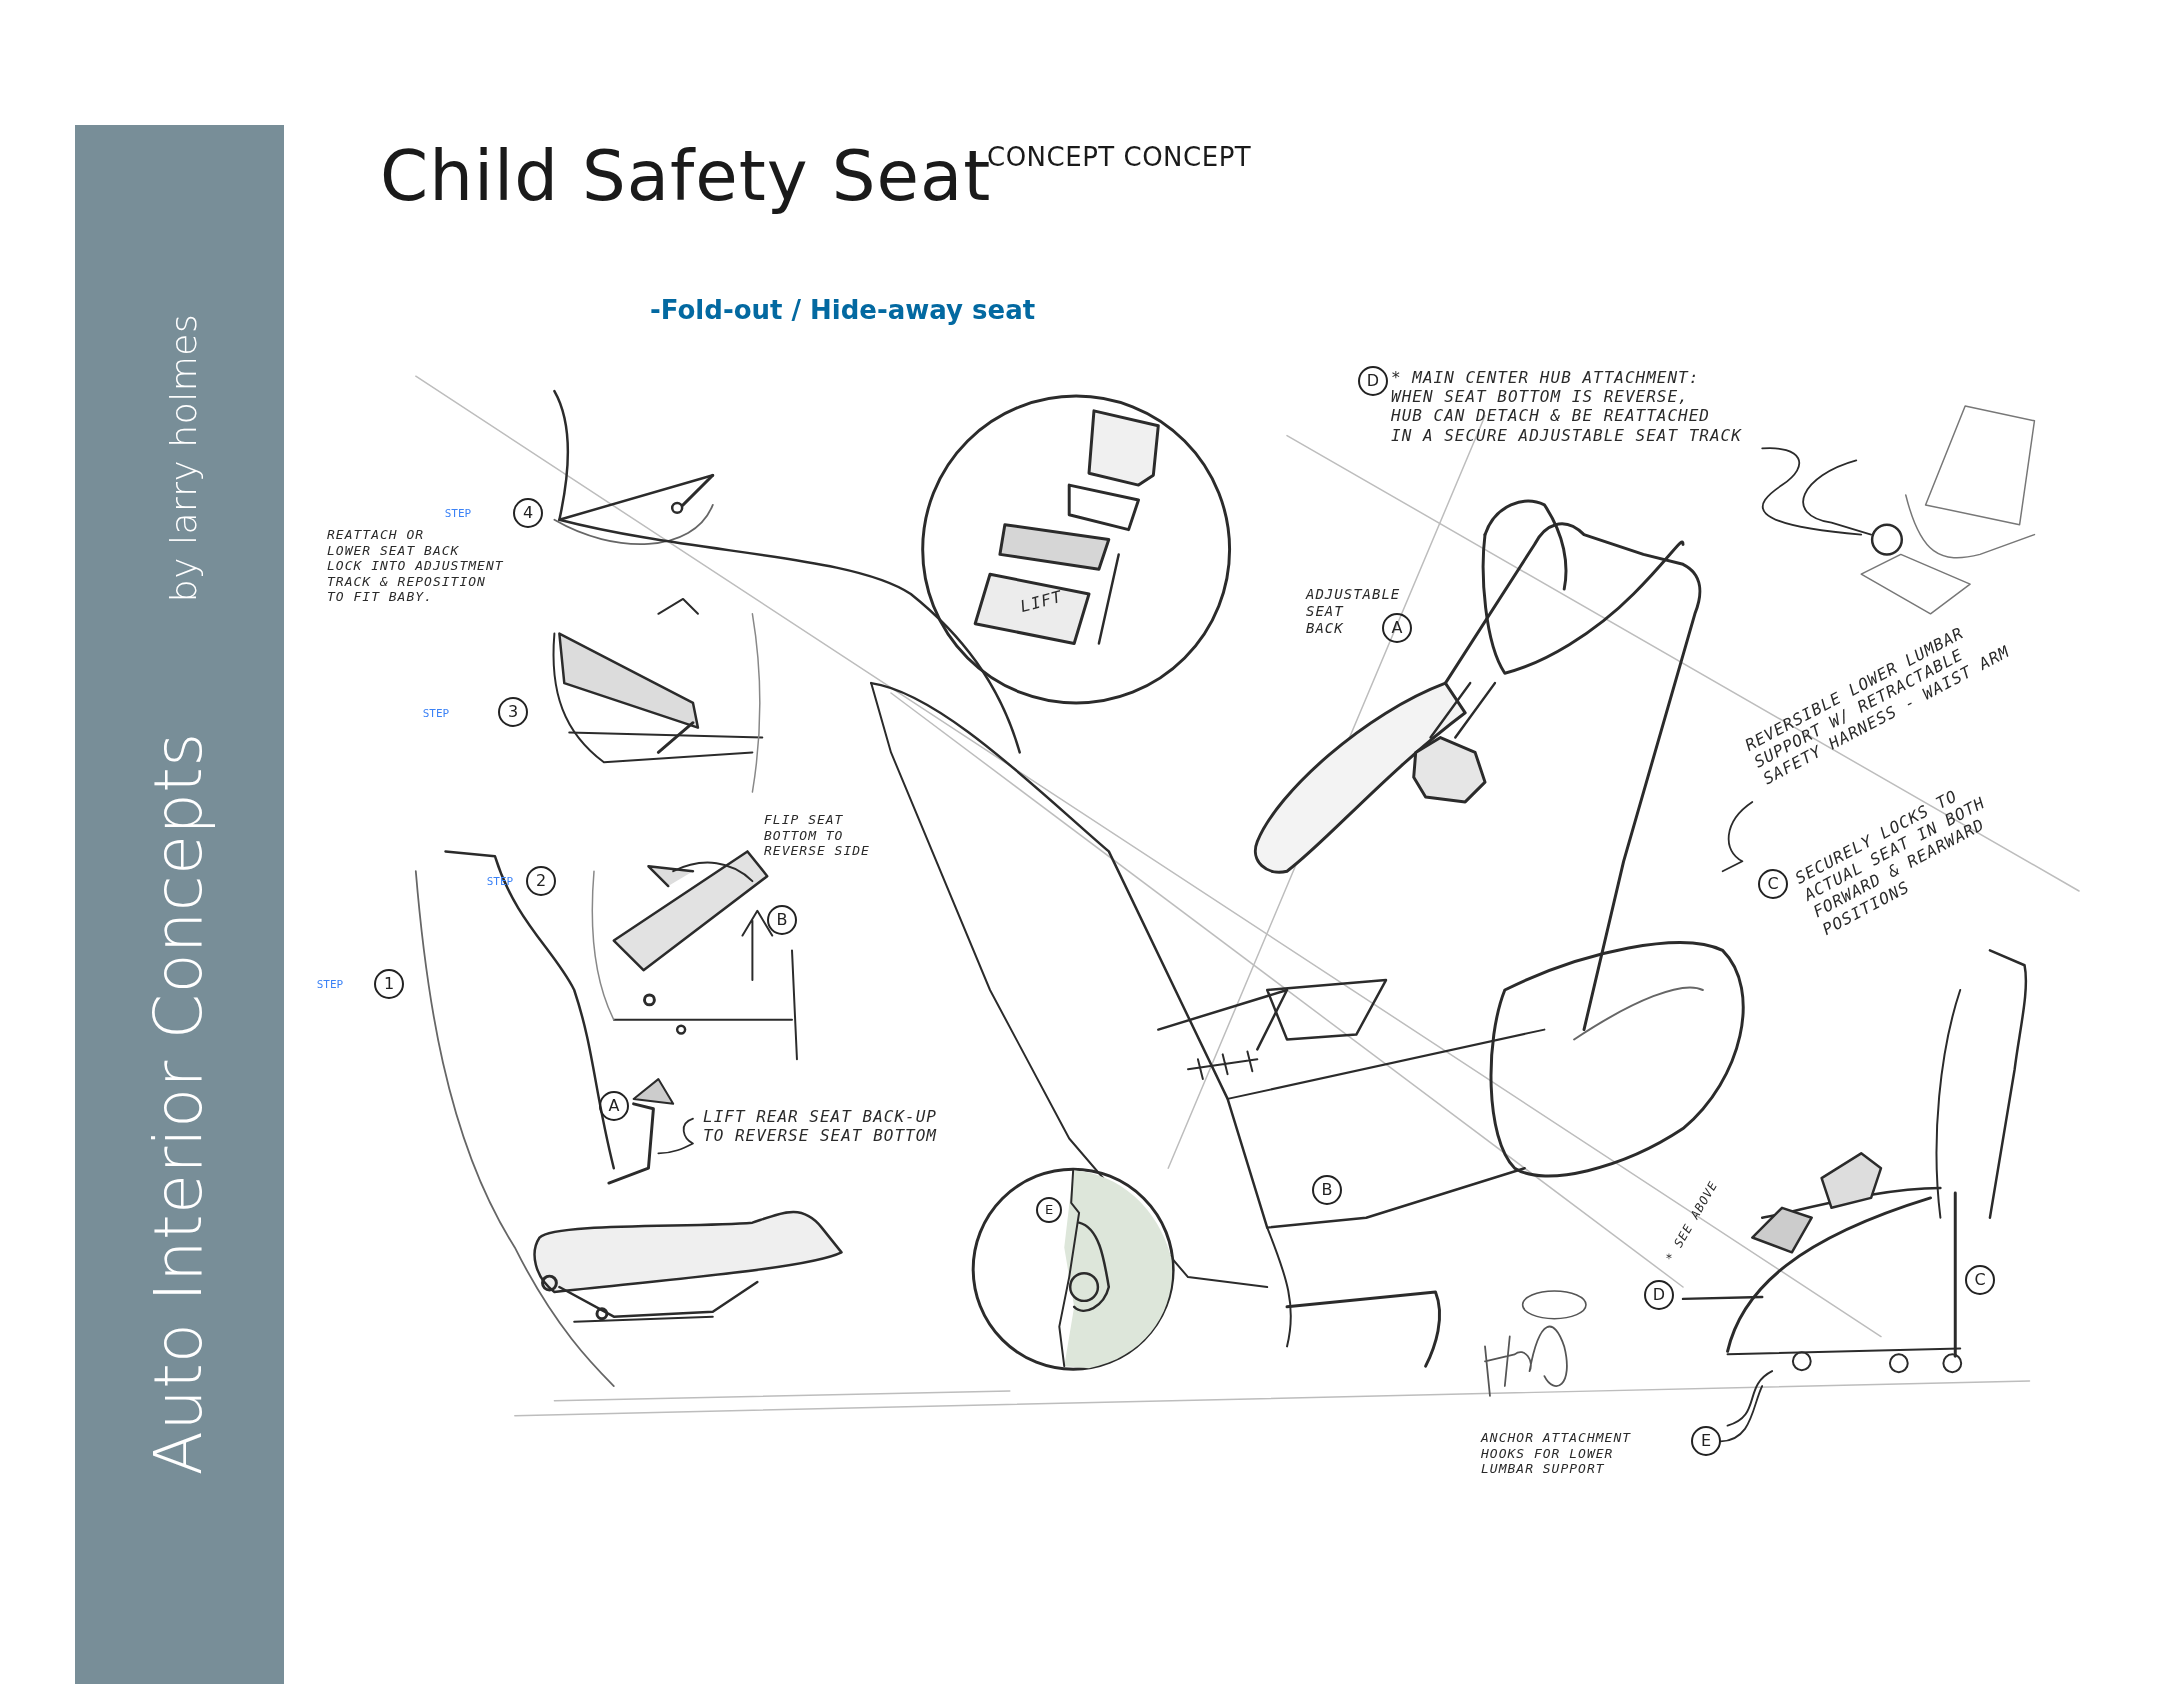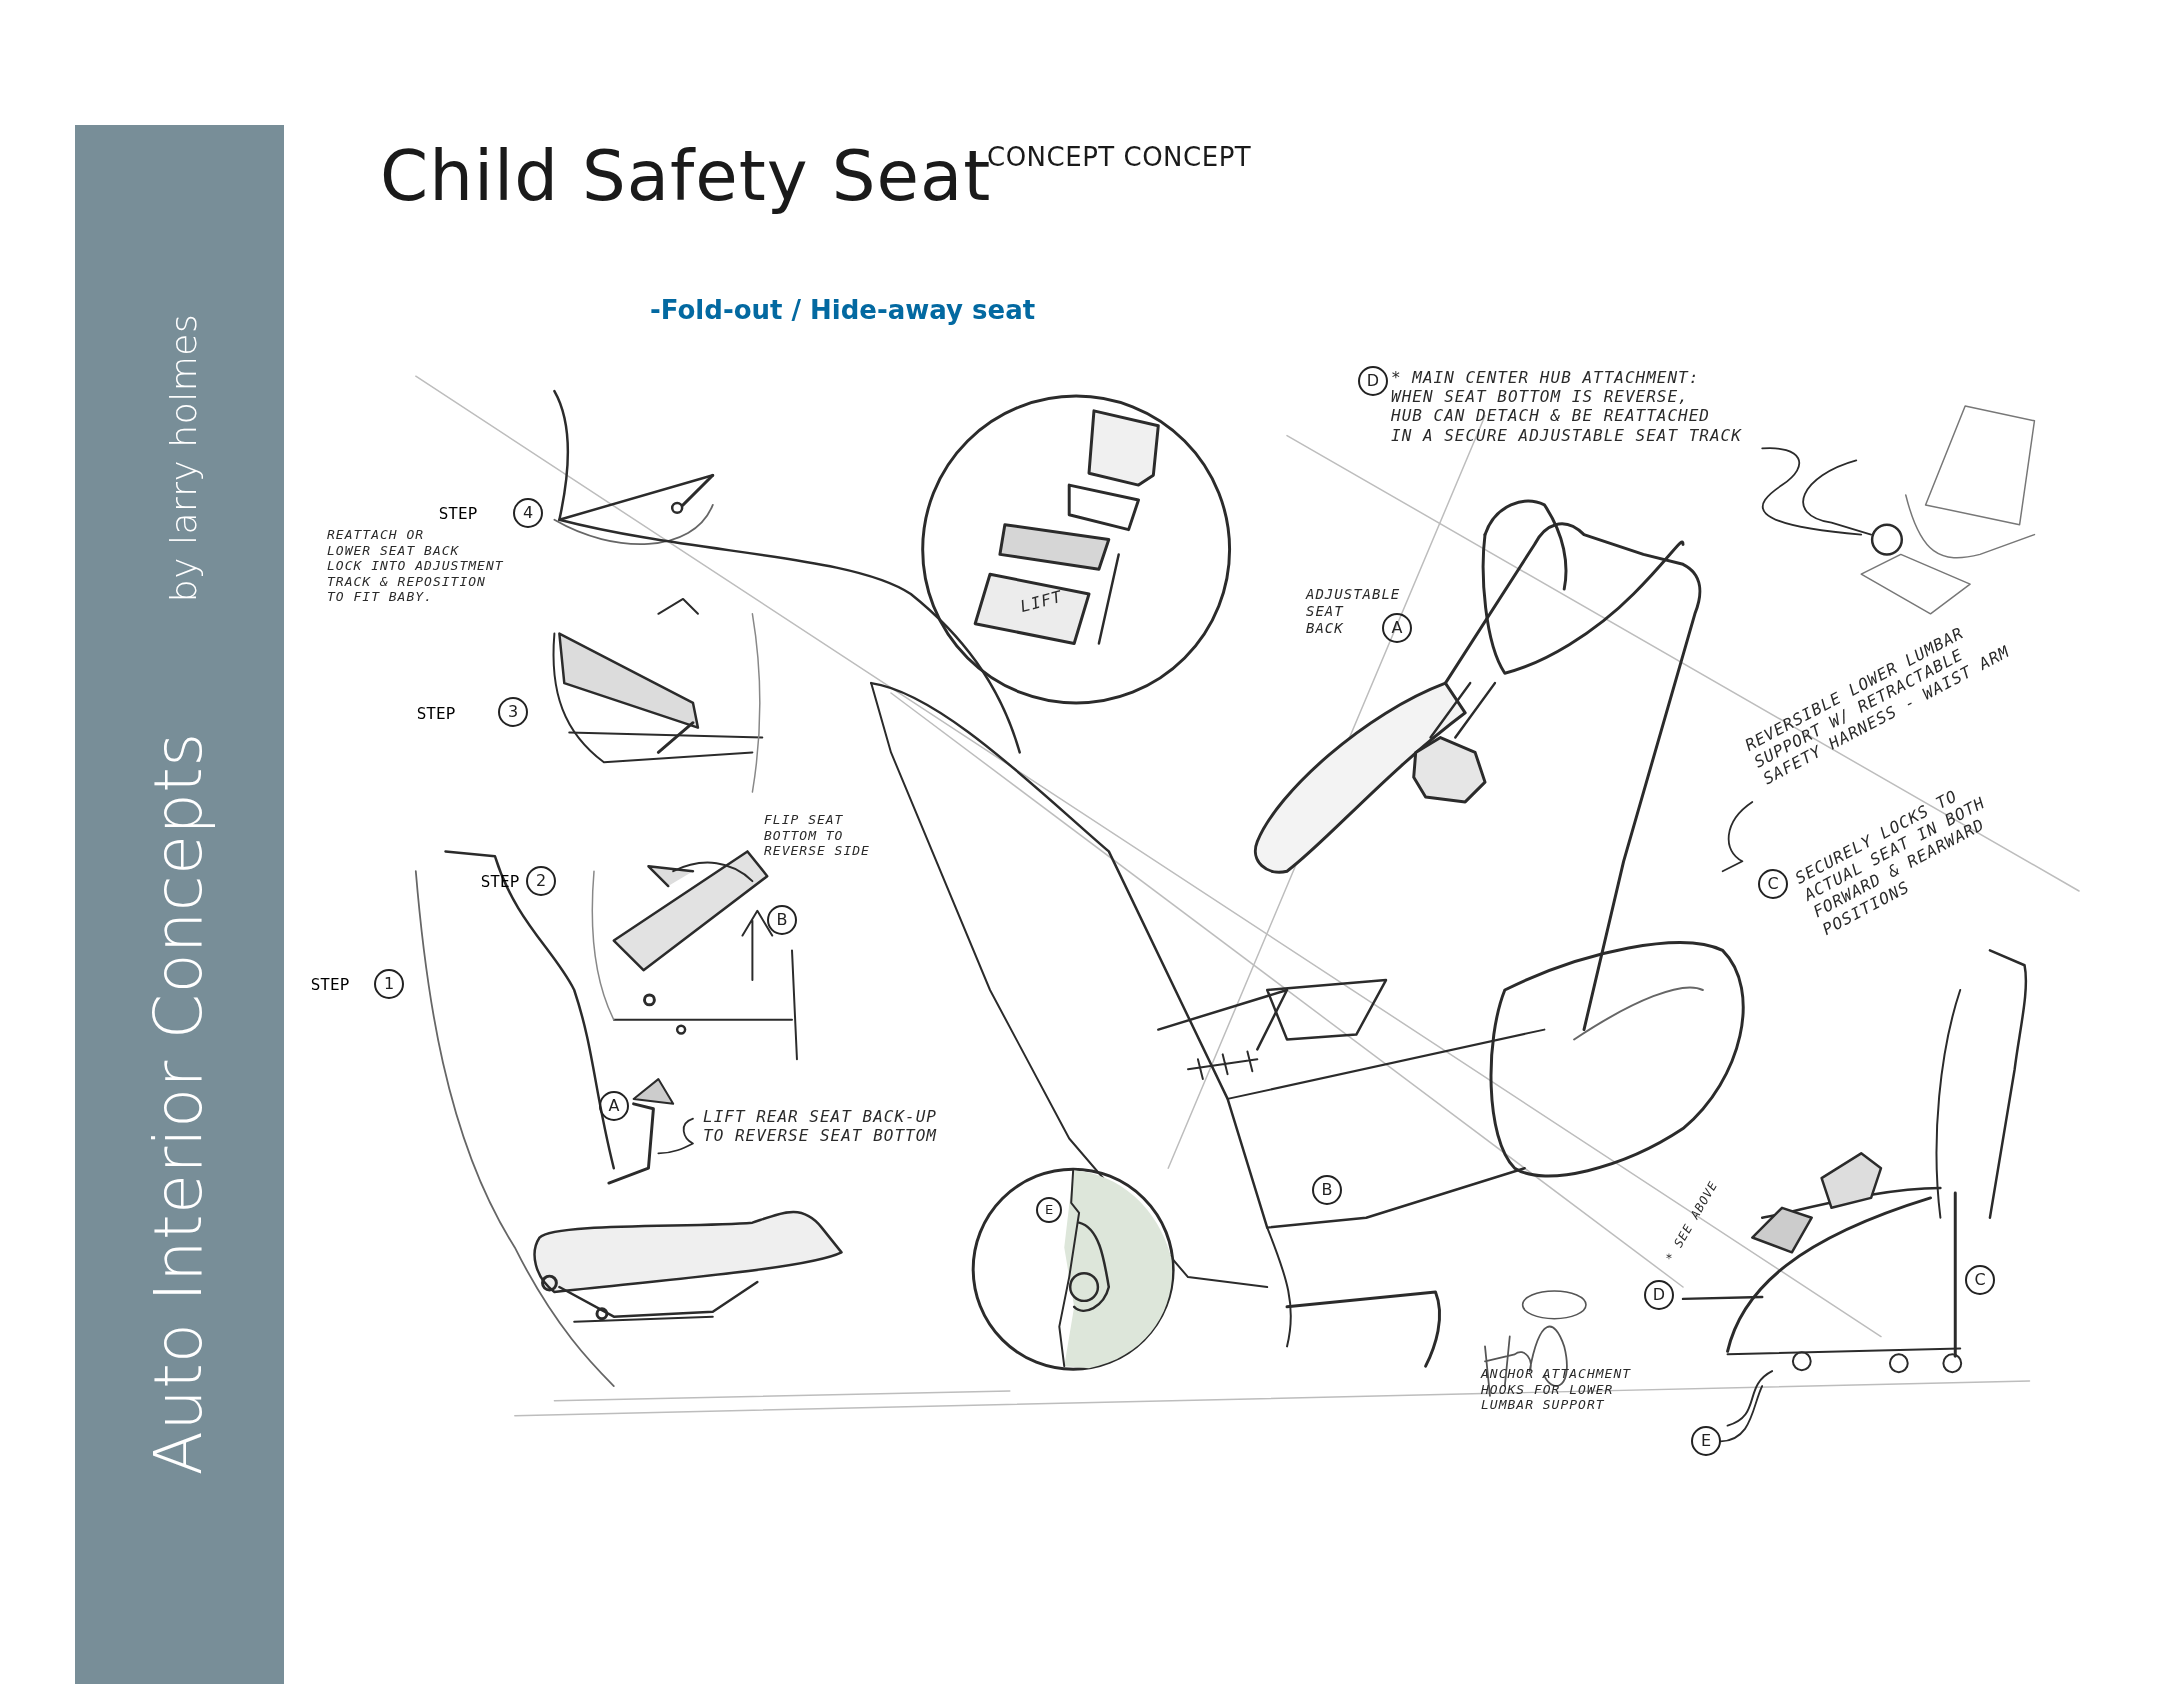--- a/index.html
+++ b/index.html
@@ -14,21 +14,21 @@
                 font-family: "DejaVu Sans", sans-serif; color: #1a1a1a; line-height: 1; margin-top: 39px; }
   .page-subtitle { position: absolute; left: 987px; top: 144px; font-size: 26px; letter-spacing: 0.5px;
                    font-family: "DejaVu Sans", sans-serif; color: #1a1a1a; line-height: 1; }
   .section-label { position: absolute; left: 650px; top: 297px; font-size: 26px; font-family: "DejaVu Sans", sans-serif; color: #0369a1; line-height: 1; font-weight: bold; }
   .sketch { position: absolute; left: 0; top: 0; width: 2179px; height: 1684px; }
   .note { position: absolute; font-family: "DejaVu Sans Mono", monospace; font-size: 15px; line-height: 1.2;
           color: #2a2a2a; text-transform: uppercase; font-style: italic; white-space: pre-line; letter-spacing: 1px; }
   .circ { position: absolute; width: 26px; height: 26px; border: 2px solid #222; border-radius: 50%;
           font-family: "DejaVu Sans", sans-serif; font-size: 16px; line-height: 26px; text-align: center; color: #222;
           transform: translate(-50%, -50%); background: transparent; }
-  .step-label { position: absolute; font-family: "DejaVu Sans Mono", monospace; font-size: 16px; color: #000000; transform: translate(-50%, -50%); }
+  .step-label { position: absolute; font-family: "DejaVu Sans Mono", monospace; font-size: 11px; color: #3b82f6; transform: translate(-50%, -50%); }
 </style>
 </head>
 <body>
 
 <div class="sidebar"></div>
 <div class="side-text side-author">by larry holmes</div>
 <div class="side-text side-title">Auto Interior Concepts</div>
 
 <div class="page-title">Child Safety Seat</div>
 <div class="page-subtitle">CONCEPT CONCEPT</div>
@@ -194,17 +194,17 @@
 POSITIONS</div>
 
 <span class="circ" style="left:1327px; top:1190px;">B</span>
 
 <span class="circ" style="left:1049px; top:1210px; width:22px; height:22px; line-height:22px; font-size:13px;">E</span>
 
 <div class="note" style="left:1663px; top:1257px; font-size:12px; transform:rotate(-60deg); transform-origin:left top;">* SEE ABOVE</div>
 <span class="circ" style="left:1659px; top:1295px;">D</span>
 <span class="circ" style="left:1980px; top:1280px;">C</span>
 
-<div class="note" style="left:1481px; top:1366px; font-size:13px;">ANCHOR ATTACHMENT
+<div class="note" style="left:1481px; top:1430px; font-size:13px;">ANCHOR ATTACHMENT
 HOOKS FOR LOWER
 LUMBAR SUPPORT</div>
 <span class="circ" style="left:1706px; top:1441px;">E</span>
 
 
 </body></html>

